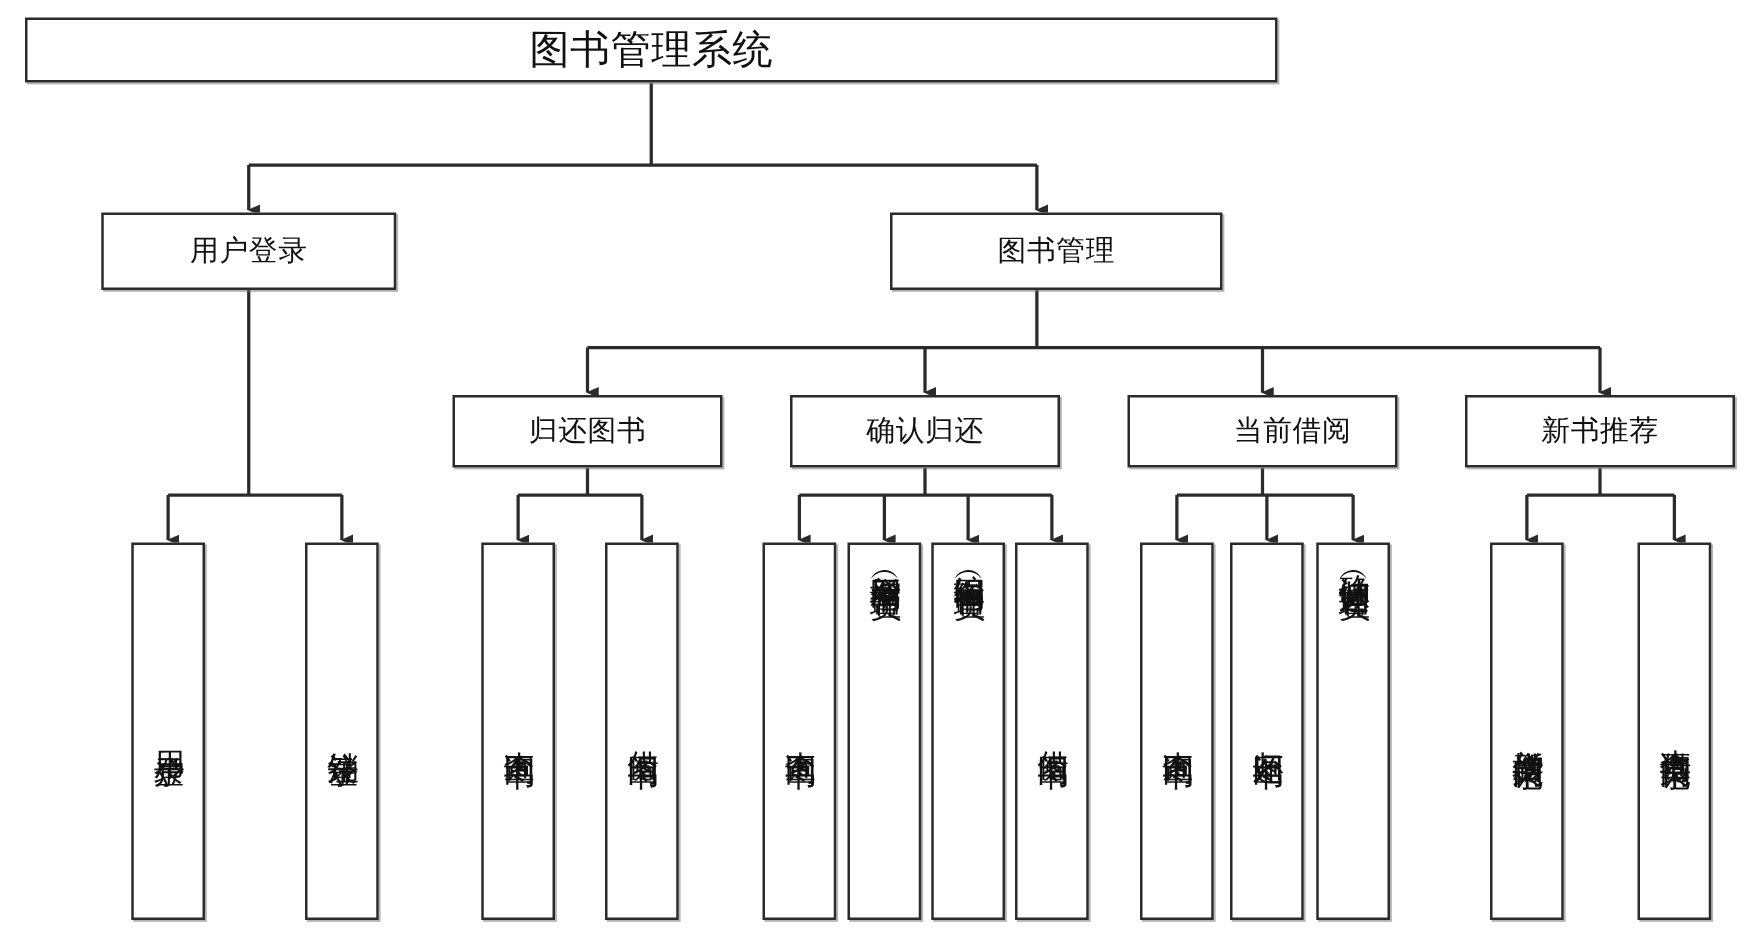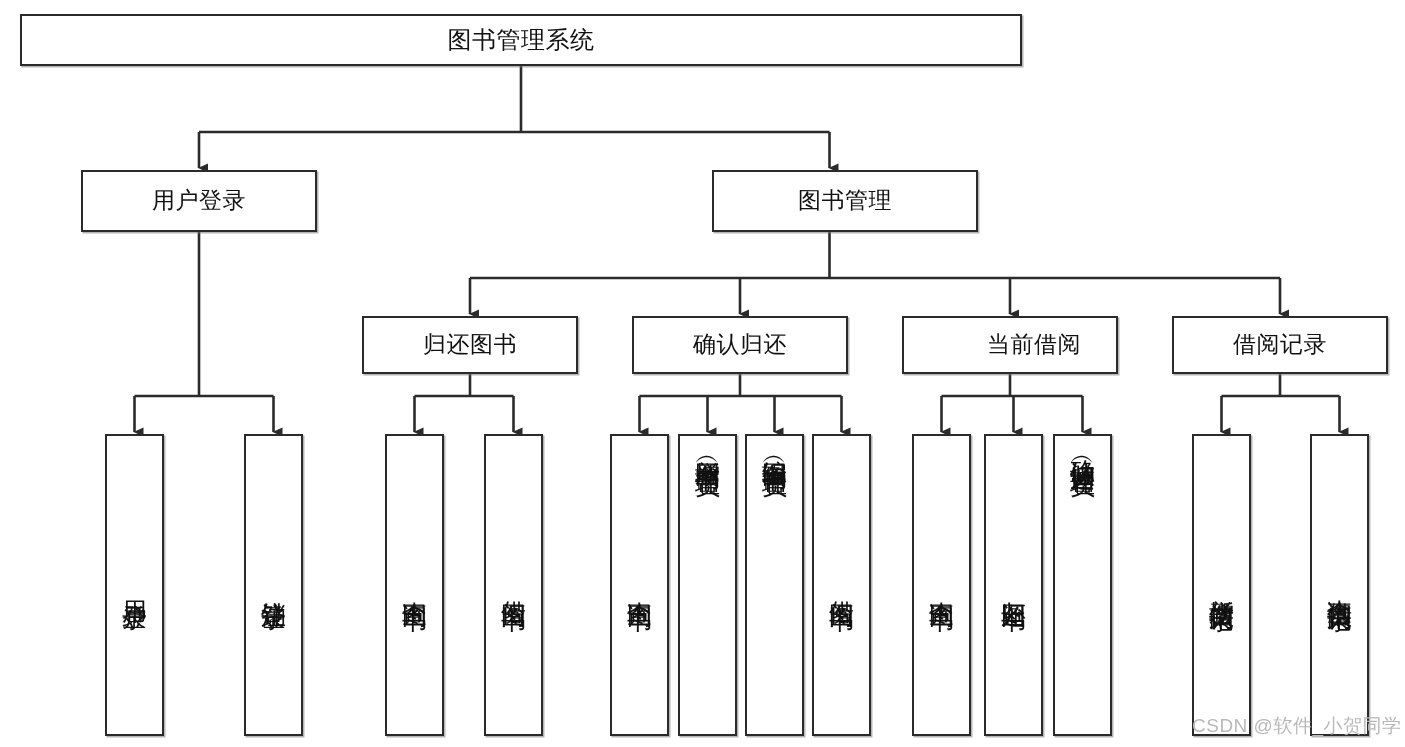--- a/index.html
+++ b/index.html
@@ -36,21 +36,21 @@
     justify-content: center;
     box-shadow: 1.5px 1.5px 0 rgba(120,120,120,0.55);
   }
   .node .lbl {
     font-size: 23px;
     line-height: 1.12;
     color: #111111;
     letter-spacing: 0.5px;
     white-space: nowrap;
   }
-  .node.root .lbl { font-size: 24px; }
+  .node.root .lbl { font-size: 32px; }
   
   .node.leaf {
     align-items: center;
     justify-content: center;
   }
   .node.leaf .lbl {
     writing-mode: vertical-rl;
     text-orientation: upright;
     font-size: 25px;
     line-height: 1.08;
@@ -134,21 +134,21 @@
       <div class="node branch" style="left: 362px; top: 316px; width: 216px; height: 58px;">
         <span class="lbl">归还图书</span>
       </div>
       <div class="node branch" style="left: 632px; top: 316px; width: 216px; height: 58px;">
         <span class="lbl">确认归还</span>
       </div>
       <div class="node branch" style="left: 902px; top: 316px; width: 216px; height: 58px; padding-left: 48px;">
         <span class="lbl">当前借阅</span>
       </div>
       <div class="node branch" style="left: 1172px; top: 316px; width: 216px; height: 58px;">
-        <span class="lbl">借阅记录</span>
+        <span class="lbl">新书推荐</span>
       </div>
       <div class="node leaf" style="left: 105px; top: 434px; width: 59px; height: 302px;">
         <span class="lbl">用户登录</span>
       </div>
       <div class="node leaf" style="left: 244px; top: 434px; width: 59px; height: 302px;">
         <span class="lbl">注销登录</span>
       </div>
       <div class="node leaf" style="left: 385px; top: 434px; width: 59px; height: 302px;">
         <span class="lbl">查询图书</span>
       </div>
@@ -177,14 +177,13 @@
         <span class="lbl">确认归还（管理员）</span>
       </div>
       <div class="node leaf" style="left: 1192px; top: 434px; width: 59px; height: 302px;">
         <span class="lbl">新增借阅记录</span>
       </div>
       <div class="node leaf" style="left: 1310px; top: 434px; width: 59px; height: 302px;">
         <span class="lbl">查询借阅记录</span>
       </div>
     </div>
 
-  <div class="watermark">CSDN @软件_小贺同学</div>
 </div>
 
 </body></html>

